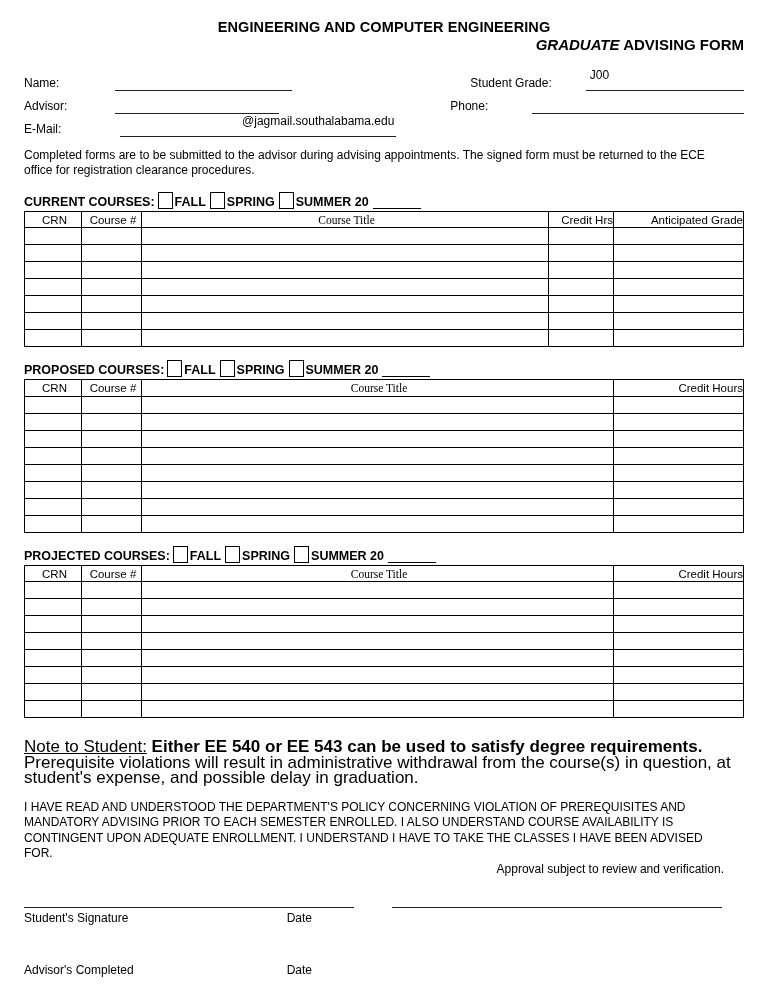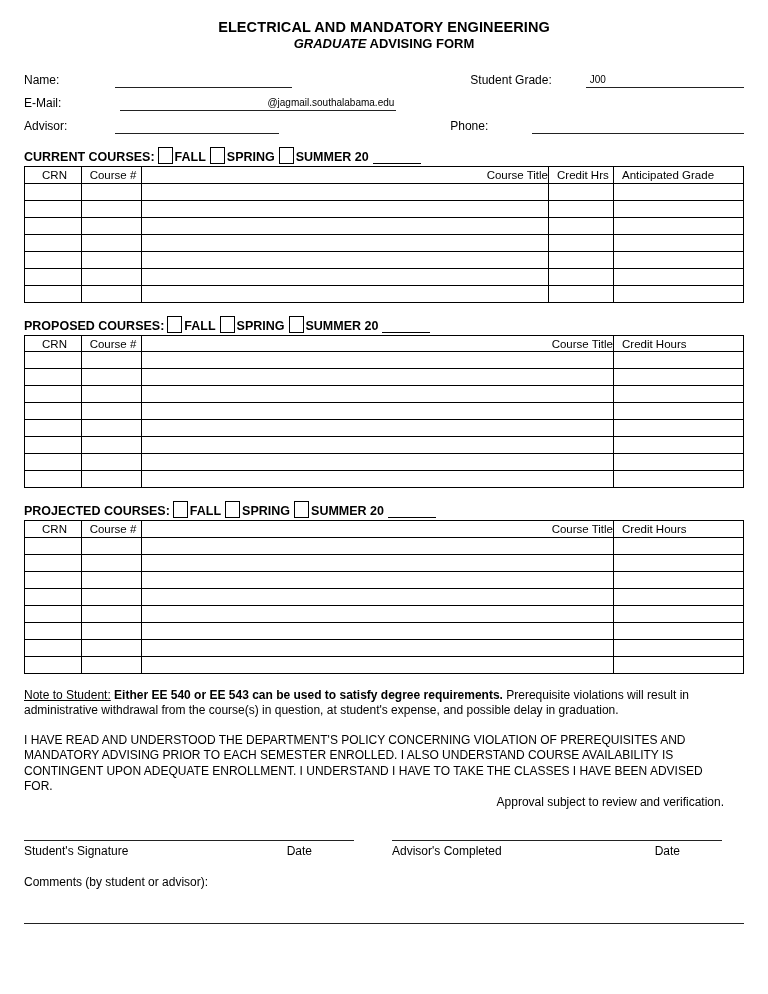--- a/index.html
+++ b/index.html
@@ -27,21 +27,22 @@
     text-align: center;
     line-height: 1.25;
   }
   .title-line1 {
     font-weight: bold;
     font-size: 14.5px;
     letter-spacing: .1px;
   }
   .title-line2 {
     font-weight: bold;
-    font-size: 13px;
+    font-size: 15px;
+    text-align: right;
   }
   .title-line2 .ital {
     font-style: italic;
   }
 
   
   .id-block {
     margin-top: 13px;
   }
   .id-row {
@@ -55,22 +56,22 @@
     white-space: nowrap;
     line-height: 15px;
   }
   .rule {
     border-bottom: 1.3px solid #222;
     height: 14px;
     position: relative;
   }
   .rule-txt {
     position: absolute;
-    bottom: 0px;
-    font-size: 10px;
+    bottom: 8px;
+    font-size: 12px;
     line-height: 14px;
     white-space: nowrap;
   }
   .rule-txt.left { left: 4px; }
   .rule-txt.right { right: 2px; }
 
   .w-name     { width: 212px; margin-left: 28px; }
   .w-advisor  { width: 212px; margin-left: 20px; }
   .w-email    { width: 276px; margin-left: 31px; }
   .w-snum     { width: 190px; margin-left: 6px; }
@@ -128,23 +129,23 @@
   table.courses td {
     border: 1.1px solid #000;
     height: 15.5px;
     padding: 0 0 0 3px;
     font-size: 11.5px;
     font-weight: normal;
     vertical-align: middle;
   }
   table.courses th.c-crn,
   table.courses th.c-num { text-align: center; }
-  table.courses th.c-title { text-align: right; }
+  table.courses th.c-title { text-align: center; font-family: Liberation Serif, serif; }
   table.courses th.c-credit,
-  table.courses th.c-grade { text-align: left; padding-left: 8px; }
+  table.courses th.c-grade { text-align: right; padding-left: 8px; }
   table.courses td { height: 16px; }
 
   col.crn    { width: 57px; }
   col.num    { width: 60px; }
   col.title  { width: auto; }
   col.credhr { width: 65px; }
   col.grade  { width: 130px; }
   col.credit { width: 130px; }
 
   
@@ -158,22 +159,22 @@
   .hours-row .ln {
     border-bottom: 1.3px solid #222;
     height: 13px;
   }
   .ln-emp   { width: 104px; margin-left: 6px; }
   .ln-total { width: 142px; margin-left: 6px; }
   .gap-total { width: 215px; }
 
   
   .note {
-    margin-top: 14px;
-    font-size: 12px;
+    margin-top: 21px;
+    font-size: 17px;
     line-height: 15.5px;
     width: 712px;
   }
   .note .u { text-decoration: underline; }
   .note .b { font-weight: bold; }
 
   
   .policy {
     margin-top: 14px;
     font-size: 12px;
@@ -196,20 +197,21 @@
   }
   .sig-line {
     border-top: 1.4px solid #222;
     width: 330px;
     height: 0;
   }
   .sig-labels {
     display: flex;
     gap: 38px;
     margin-top: 3px;
+    flex-direction: column;
   }
   .sig-col {
     width: 330px;
     display: flex;
     justify-content: space-between;
     font-size: 12px;
   }
   .sig-col .date-lbl { margin-right: 42px; }
 
   .comments {
@@ -221,59 +223,60 @@
     width: 720px;
     margin-top: 34px;
   }
 </style>
 </head>
 <body>
 
 <div class="page">
 
   <div class="title-block">
-    <div class="title-line1">ELECTRICAL AND MANDATORY ENGINEERING</div>
+    <div class="title-line1">ENGINEERING AND COMPUTER ENGINEERING</div>
     <div class="title-line2"><span class="ital">GRADUATE</span><span> ADVISING FORM</span></div>
   </div>
 
   <div class="id-block">
 
     <div class="id-row">
       <span class="lbl">Name:</span>
       <span class="rule w-name">
           <span class="rule-txt left"></span>
         </span>
       <span class="spacer-name"></span>
       <span class="lbl">Student Grade:</span>
       <span class="rule w-snum">
           <span class="rule-txt left">J00</span>
         </span>
     </div>
 
     <div class="id-row">
-      <span class="lbl">E-Mail:</span>
-      <span class="rule w-email">
-        <span class="rule-txt left"></span>
-        <span class="rule-txt right">@jagmail.southalabama.edu</span>
-      </span>
-    </div>
-
-    <div class="id-row">
       <span class="lbl">Advisor:</span>
       <span class="rule w-advisor">
           <span class="rule-txt left"></span>
         </span>
       <span class="spacer-advisor"></span>
       <span class="lbl">Phone:</span>
       <span class="rule w-phone">
           <span class="rule-txt left"></span>
         </span>
     </div>
+
+    <div class="id-row">
+      <span class="lbl">E-Mail:</span>
+      <span class="rule w-email">
+        <span class="rule-txt left"></span>
+        <span class="rule-txt right">@jagmail.southalabama.edu</span>
+      </span>
+    </div>
   </div>
 
+  <div class="instructions">Completed forms are to be submitted to the advisor during advising appointments.  The signed form must be returned to the ECE office for registration clearance procedures.</div>
 
   <div class="sec-head">
     <span class="sec-title">CURRENT COURSES:</span>
     <span class="chk"></span>
     <span class="term-lbl">FALL</span>
     <span class="chk"></span>
     <span class="term-lbl">SPRING</span>
     <span class="chk"></span>
     <span class="term-lbl">SUMMER 20</span>
     <span class="year-rule"></span>

